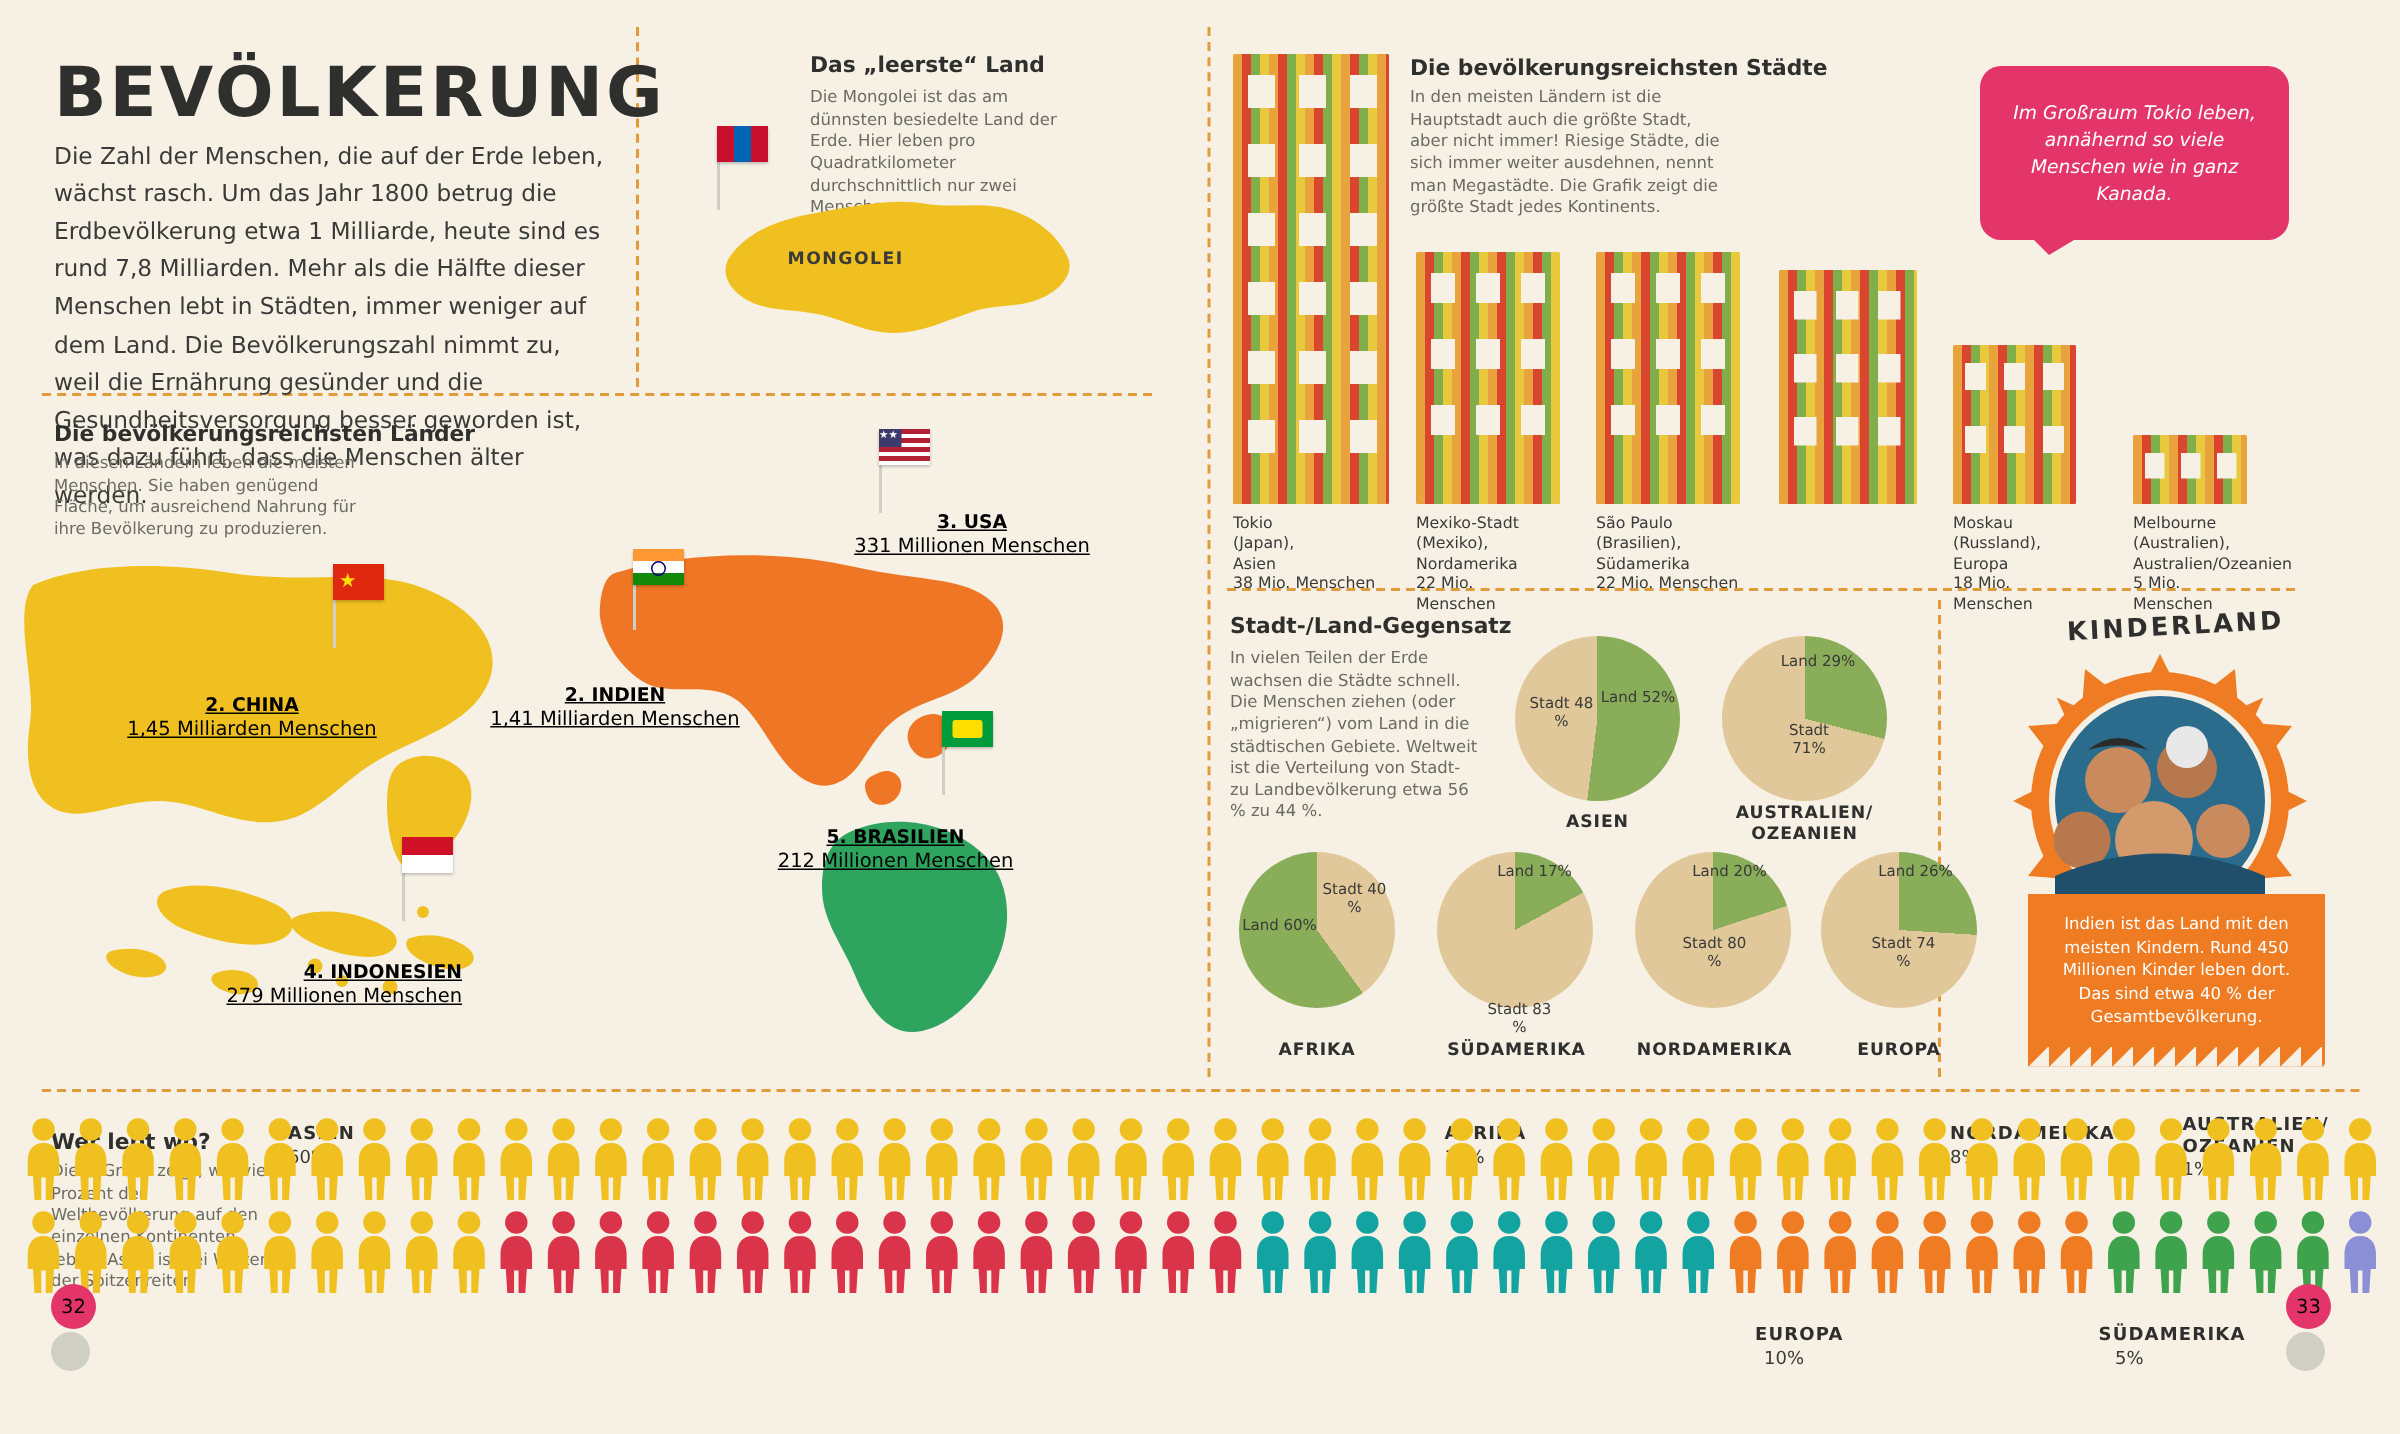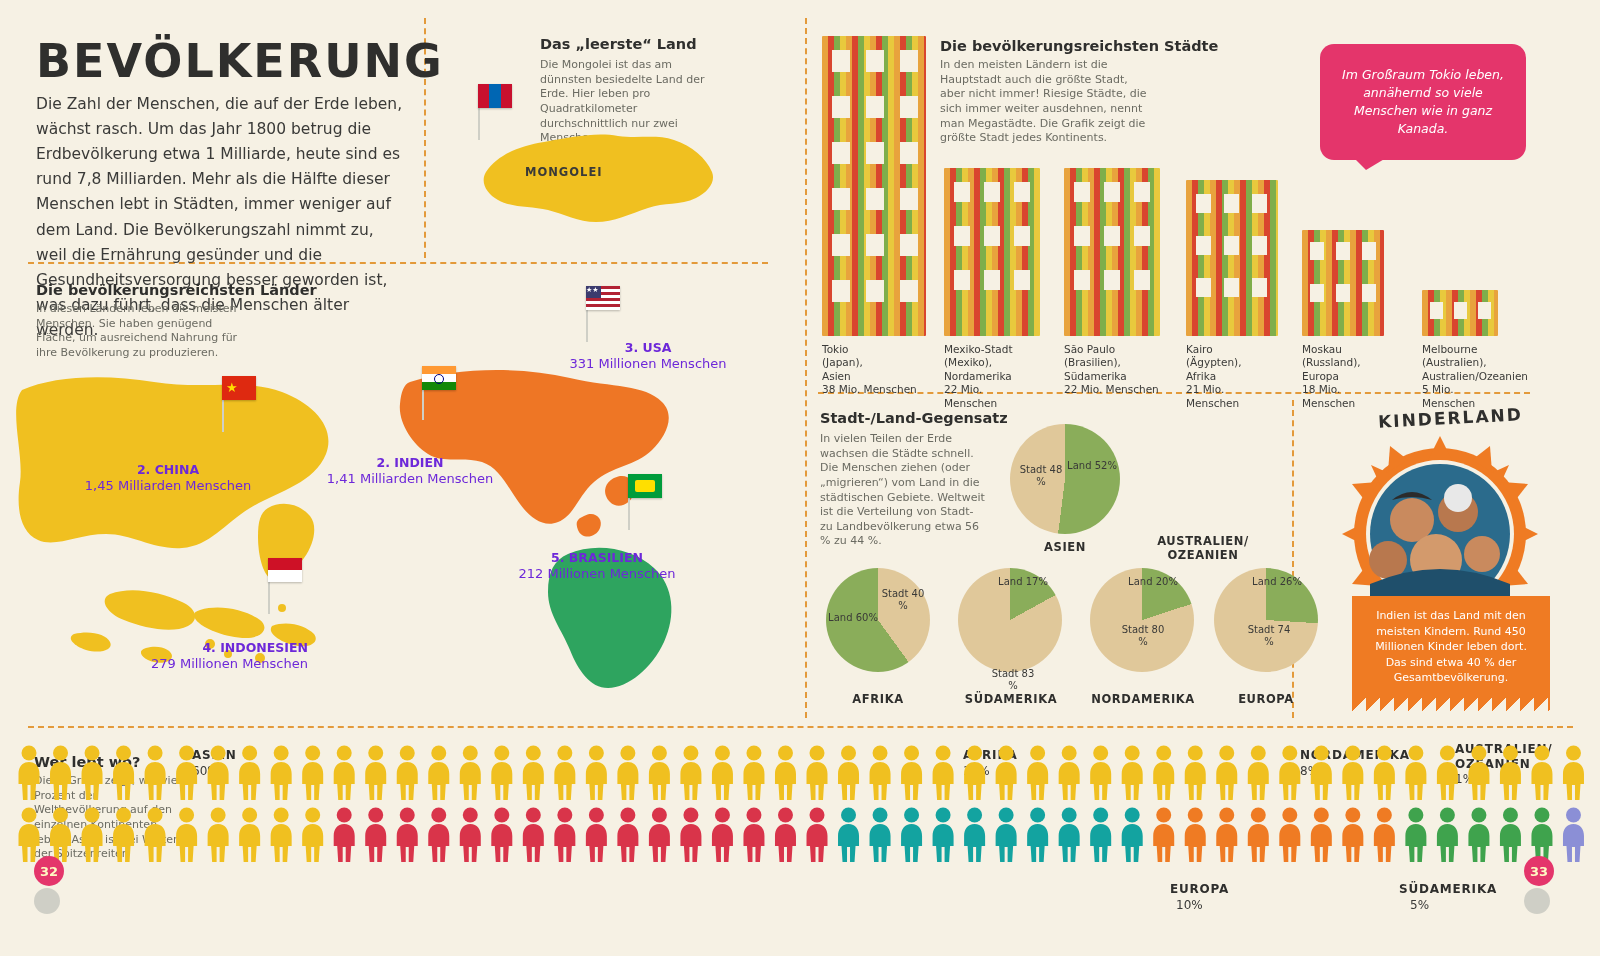--- a/index.html
+++ b/index.html
@@ -23,21 +23,21 @@
   }
   .sec-title{font-weight:bold;font-size:14.5px;color:#2f2f2d;}
   .body-txt{font-size:11px;line-height:1.33;color:#6b6b62;}
   .intro{font-size:15.5px;line-height:1.62;color:#3a3a38;}
 
   .dashed-v{position:absolute;border-left:2px dashed #e39a3a;}
   .dashed-h{position:absolute;border-top:2px dashed #e39a3a;}
 
   
   .mapwrap{position:absolute;left:14px;top:358px;width:790px;height:370px;}
-  .country-label{position:absolute;text-align:center;font-size:13px;line-height:1.25;color:#6d28d9;}
+  .country-label{position:absolute;text-align:center;font-size:13px;line-height:1.25;color:#000000;text-decoration:underline;}
   .country-label b{font-size:12.5px;}
 
   .flag{position:absolute;width:34px;height:24px;box-shadow:0 1px 2px rgba(0,0,0,.25);}
   .pin{position:absolute;width:2px;background:#cfcfc6;}
 
   
   .citycol{position:absolute;text-align:left;}
   .citybar{
     background:
       repeating-linear-gradient(90deg,#e8a33d 0 6px,#d9452f 6px 12px,#7fae4b 12px 18px,#e8c93d 18px 24px),
@@ -80,21 +80,21 @@
        linear-gradient(-45deg, transparent 50%, #ef7b23 50%) 0 0/14px 14px repeat-x;}
 
   
   .peoplewrap{position:absolute;left:14px;top:742px;width:1576px;height:200px;}
   .cont-lbl{position:absolute;font-size:12px;font-weight:bold;letter-spacing:.8px;color:#2f2f2d;}
   .cont-pct{position:absolute;font-size:12px;color:#3a3a38;}
 
   
   .pagenum{
     position:absolute;width:30px;height:30px;border-radius:50%;
-    background:#e4356b;color:#fef9c3;font-size:13px;font-weight:bold;
+    background:#e4356b;color:#000000;font-size:13px;font-weight:normal;
     display:flex;align-items:center;justify-content:center;
   }
   .pinhead{position:absolute;width:26px;height:26px;border-radius:50%;background:#cfcfc6;}
 </style>
 </head>
 <body>
 
 <div class="page">
 
   <div class="dashed-v" style="left:424px;top:18px;height:240px;"></div>
@@ -270,26 +270,20 @@
       <div class="win" style="left:10px;top:14px;width:15px;height:19px;"></div>
         <div class="win" style="left:38px;top:14px;width:15px;height:19px;"></div>
         <div class="win" style="left:66px;top:14px;width:15px;height:19px;"></div>
       <div class="win" style="left:10px;top:56px;width:15px;height:19px;"></div>
         <div class="win" style="left:38px;top:56px;width:15px;height:19px;"></div>
         <div class="win" style="left:66px;top:56px;width:15px;height:19px;"></div>
       <div class="win" style="left:10px;top:98px;width:15px;height:19px;"></div>
         <div class="win" style="left:38px;top:98px;width:15px;height:19px;"></div>
         <div class="win" style="left:66px;top:98px;width:15px;height:19px;"></div>
     </div>
-    <div class="citytxt">
-      <div>Kairo</div>
-      <div>(Ägypten),</div>
-      <div>Afrika</div>
-      <div>21 Mio. Menschen</div>
-    </div>
   </div>
 
   <div class="citycol" style="left:1302px;top:230px;width:82px;">
     <div class="citybar" style="height:106px;width:82px;">
       <div class="win" style="left:8px;top:12px;width:14px;height:18px;"></div>
         <div class="win" style="left:34px;top:12px;width:14px;height:18px;"></div>
         <div class="win" style="left:60px;top:12px;width:14px;height:18px;"></div>
       <div class="win" style="left:8px;top:54px;width:14px;height:18px;"></div>
         <div class="win" style="left:34px;top:54px;width:14px;height:18px;"></div>
         <div class="win" style="left:60px;top:54px;width:14px;height:18px;"></div>
@@ -319,20 +313,25 @@
   <div class="sec-title" style="position:absolute;left:820px;top:410px;">Stadt-/Land-Gegensatz</div>
   <div class="body-txt" style="position:absolute;left:820px;top:432px;width:168px;">In vielen Teilen der Erde wachsen die Städte schnell. Die Menschen ziehen (oder „migrieren“) vom Land in die städtischen Gebiete. Weltweit ist die Verteilung von Stadt- zu Landbevölkerung etwa 56 % zu 44 %.</div>
 
   <div class="pie" style="left:1010px;top:424px;width:110px;height:110px;position:absolute;
               background:conic-gradient(from 0deg,#8aad5a 0 52%, #e0c89a 52% 100%);">
     <span class="lbl" style="left:4px;top:40px;width:54px;">Stadt 48 %</span>
     <span class="lbl" style="left:56px;top:36px;width:52px;">Land 52%</span>
   </div>
   <div class="pie-name" style="left:1005px;top:540px;width:120px;">ASIEN</div>
 
+  <div class="pie" style="left:1148px;top:424px;width:110px;height:110px;position:absolute;
+              background:conic-gradient(from 0deg,#8aad5a 0 29%, #e0c89a 29% 100%);">
+    <span class="lbl" style="left:38px;top:12px;width:52px;">Land 29%</span>
+    <span class="lbl" style="left:32px;top:58px;width:52px;">Stadt 71%</span>
+  </div>
   <div class="pie-name" style="left:1138px;top:534px;width:130px;line-height:1.25;">AUSTRALIEN/ OZEANIEN</div>
 
   <div class="pie" style="left:826px;top:568px;width:104px;height:104px;position:absolute;
               background:conic-gradient(from 0deg,#e0c89a 0 40%, #8aad5a 40% 100%);">
     <span class="lbl" style="left:52px;top:20px;width:50px;">Stadt 40 %</span>
     <span class="lbl" style="left:2px;top:44px;width:50px;">Land 60%</span>
   </div>
   <div class="pie-name" style="left:822px;top:692px;width:112px;">AFRIKA</div>
 
   <div class="pie" style="left:958px;top:568px;width:104px;height:104px;position:absolute;

